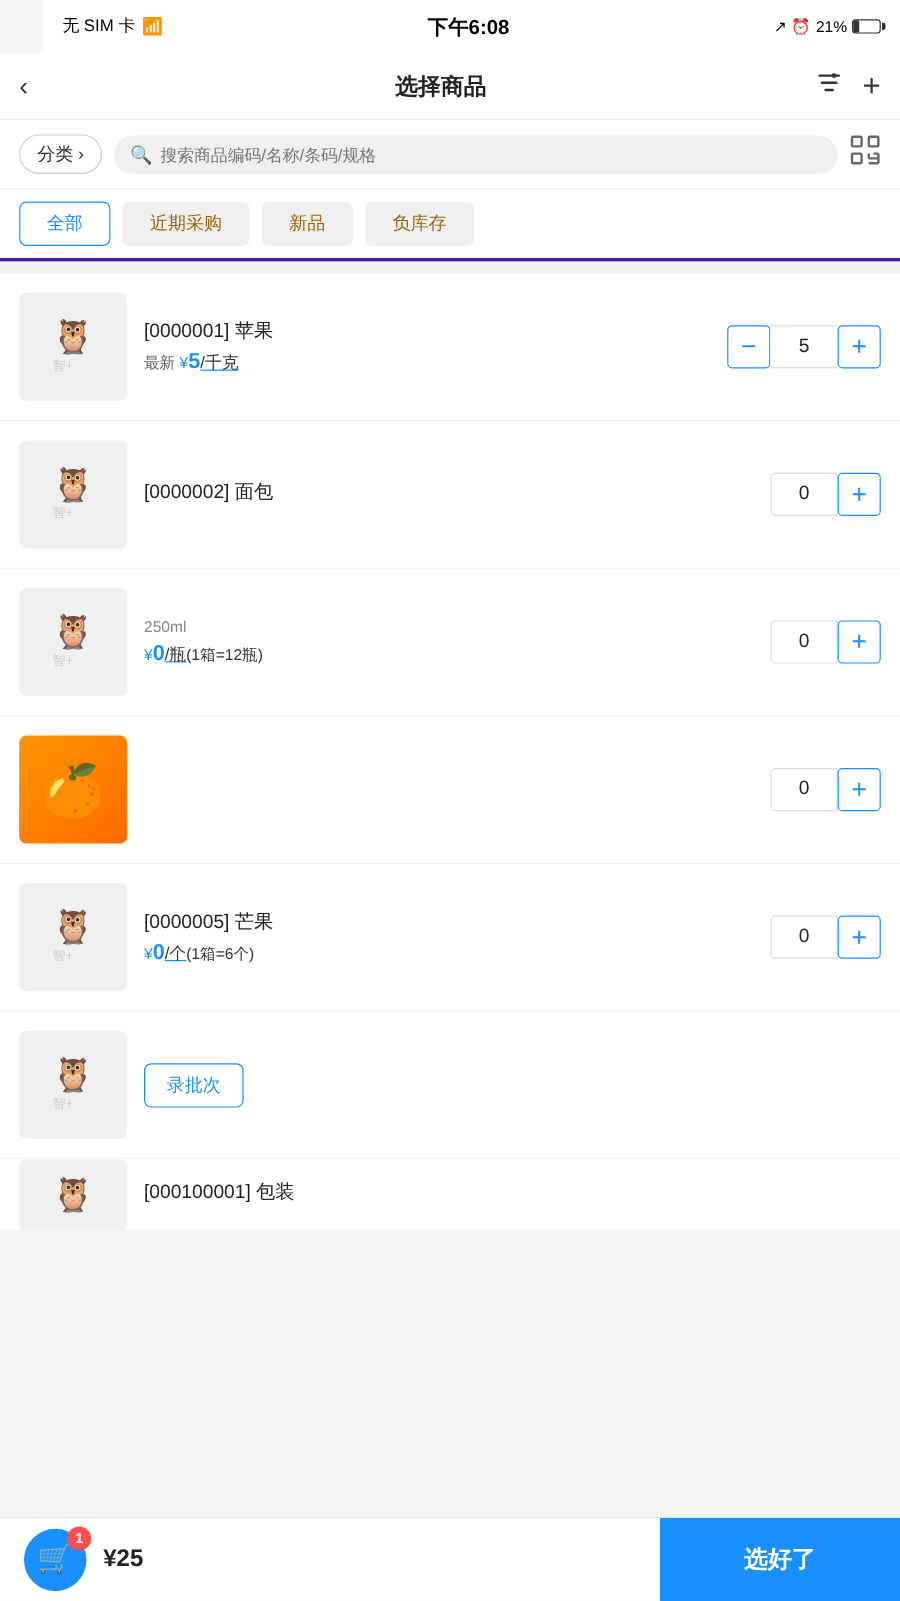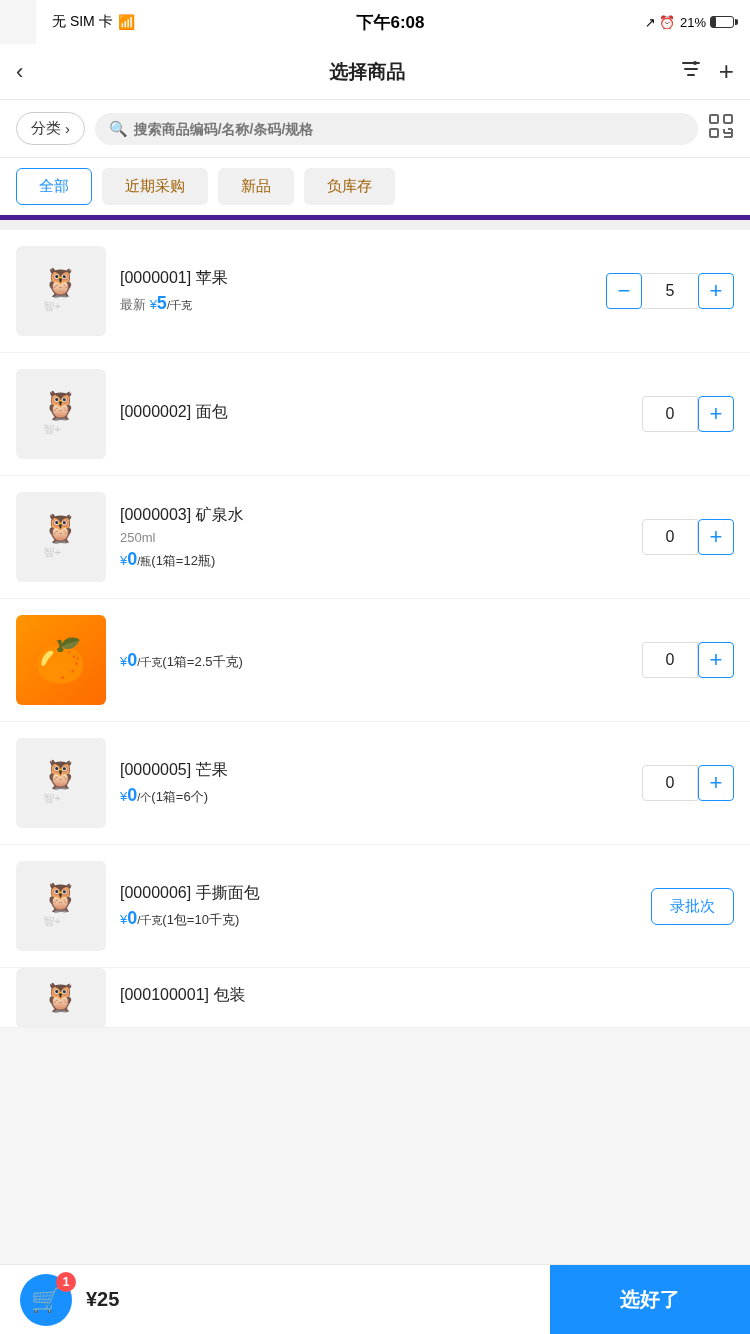--- a/index.html
+++ b/index.html
@@ -68,30 +68,30 @@
       padding: 6px 14px; font-size: 15px; color: #333;
       white-space: nowrap; background: #fff; cursor: pointer;
       display: flex; align-items: center; gap: 4px;
     }
     .search-input-wrap {
       flex: 1; display: flex; align-items: center;
       background: #f0f0f0; border-radius: 20px; padding: 7px 14px; gap: 6px;
     }
     .search-input-wrap input {
       border: none; background: transparent; font-size: 14px;
-      color: #333; outline: none; flex: 1; font-weight: bold;
+      color: #333; outline: none; flex: 1;
     }
 
     
     .filter-tabs {
       background: #fff;
       display: flex;
       padding: 10px 16px;
       gap: 10px;
-      border-bottom: 5px solid #4c1d95;
+      border-bottom: 3px solid #4c1d95;
     }
     .filter-tab {
       padding: 8px 22px; border-radius: 6px; font-size: 15px;
       cursor: pointer; border: 1px solid transparent; background: #f0f0f0; color: #a16207;
     }
     .filter-tab.active {
       background: #fff; border: 1.5px solid #1890ff; color: #1890ff;
     }
 
     
@@ -116,21 +116,21 @@
       background: #f0f0f0;
     }
     .owl-logo { color: #ccc; font-size: 28px; text-align: center; line-height: 1; }
     .owl-logo-text { font-size: 11px; color: #ccc; margin-top: 2px; }
     .product-info { flex: 1; min-width: 0; }
     .product-name { font-size: 16px; color: #222; font-weight: 500; margin-bottom: 4px; }
     .product-spec { font-size: 13px; color: #888; margin-bottom: 4px; }
     .product-price { font-size: 14px; color: #333; }
     .product-price .currency { color: #1890ff; font-size: 13px; }
     .product-price .price-num { color: #1890ff; font-size: 18px; font-weight: 600; }
-    .product-price .unit { color: #333; font-size: 11px; text-decoration-color: #1890ff; }
+    .product-price .unit { color: #333; font-size: 14px; text-decoration: underline; text-decoration-color: #1890ff; }
     .product-price .latest { color: #666; font-size: 13px; margin-top: 32px; }
     .quantity-control {
       display: flex; align-items: center; gap: 0; flex-shrink: 0;
     }
     .qty-btn {
       width: 36px; height: 36px; border: 1px solid #1890ff;
       background: #fff; color: #1890ff; font-size: 22px;
       display: flex; align-items: center; justify-content: center;
       cursor: pointer; border-radius: 4px;
     }
@@ -305,38 +305,34 @@
   </div>
 
   <div class="product-item">
     <div class="product-img placeholder">
       <div>
         <div class="owl-logo">🦉</div>
         <div class="owl-logo-text">智+</div>
       </div>
     </div>
     <div class="product-info">
-      <div class="product-name">[0000003] 矿泉水</div>
       <div class="product-spec">250ml</div>
       <div class="product-price">
         <span class="currency">¥</span><span class="price-num">0</span><span class="unit">/瓶</span><span style="color:#333; font-size:13px;">(1箱=12瓶)</span>
       </div>
     </div>
     <div class="quantity-control">
       <input class="qty-zero-input" type="text" value="0" style="">
       <button class="qty-only-plus">+</button>
     </div>
   </div>
 
   <div class="product-item">
     <div class="oranges-img">🍊</div>
     <div class="product-info">
-      <div class="product-price">
-        <span class="currency">¥</span><span class="price-num">0</span><span class="unit">/千克</span><span style="color:#333; font-size:13px;">(1箱=2.5千克)</span>
-      </div>
     </div>
     <div class="quantity-control">
       <input class="qty-zero-input" type="text" value="0" style="">
       <button class="qty-only-plus">+</button>
     </div>
   </div>
 
   <div class="product-item">
     <div class="product-img placeholder">
       <div>
@@ -354,26 +350,20 @@
       <input class="qty-zero-input" type="text" value="0" style="">
       <button class="qty-only-plus">+</button>
     </div>
   </div>
 
   <div class="product-item">
     <div class="product-img placeholder">
       <div>
         <div class="owl-logo">🦉</div>
         <div class="owl-logo-text">智+</div>
-      </div>
-    </div>
-    <div class="product-info">
-      <div class="product-name">[0000006] 手撕面包</div>
-      <div class="product-price">
-        <span class="currency">¥</span><span class="price-num">0</span><span class="unit">/千克</span><span style="color:#333; font-size:13px;">(1包=10千克)</span>
       </div>
     </div>
     <div>
       <button class="batch-btn">录批次</button>
     </div>
   </div>
 
   <div class="product-item" style="height:60px; overflow:hidden;">
     <div class="product-img placeholder" style="height:60px;">
       <div>

